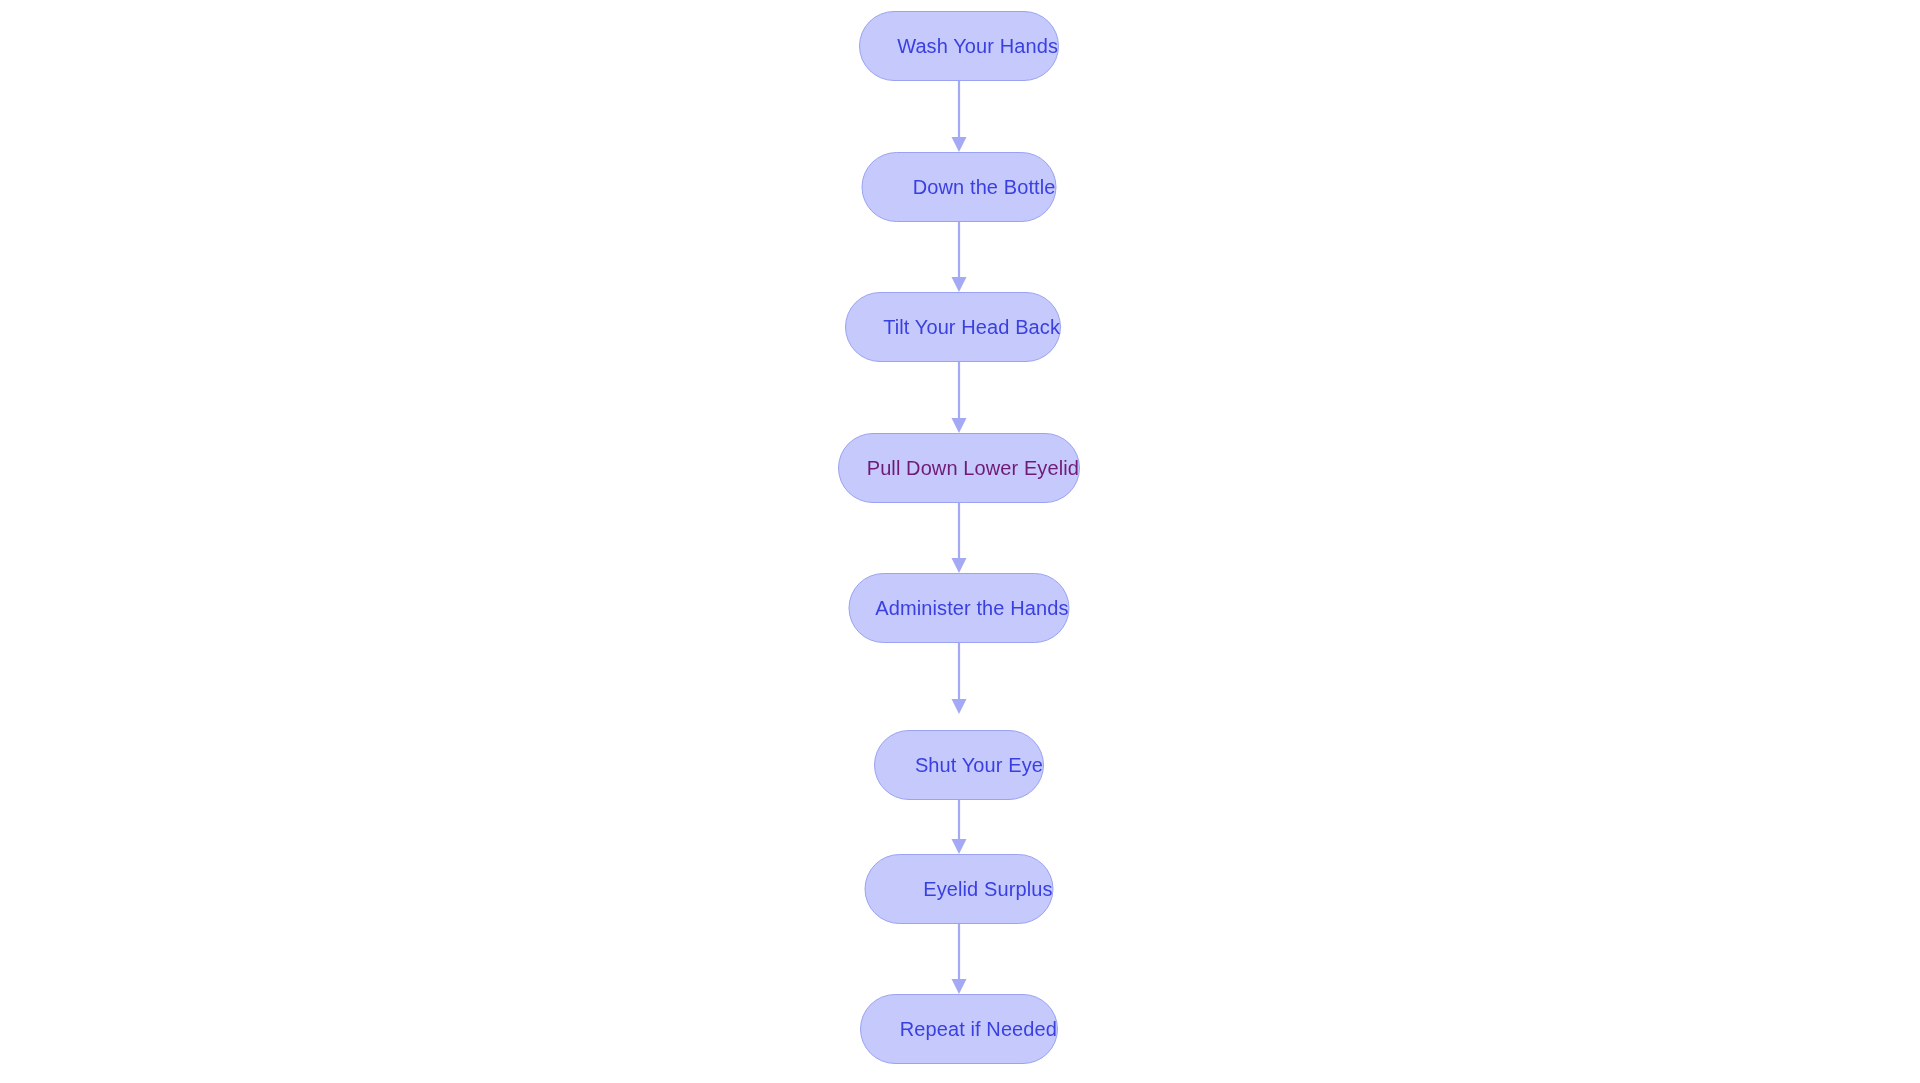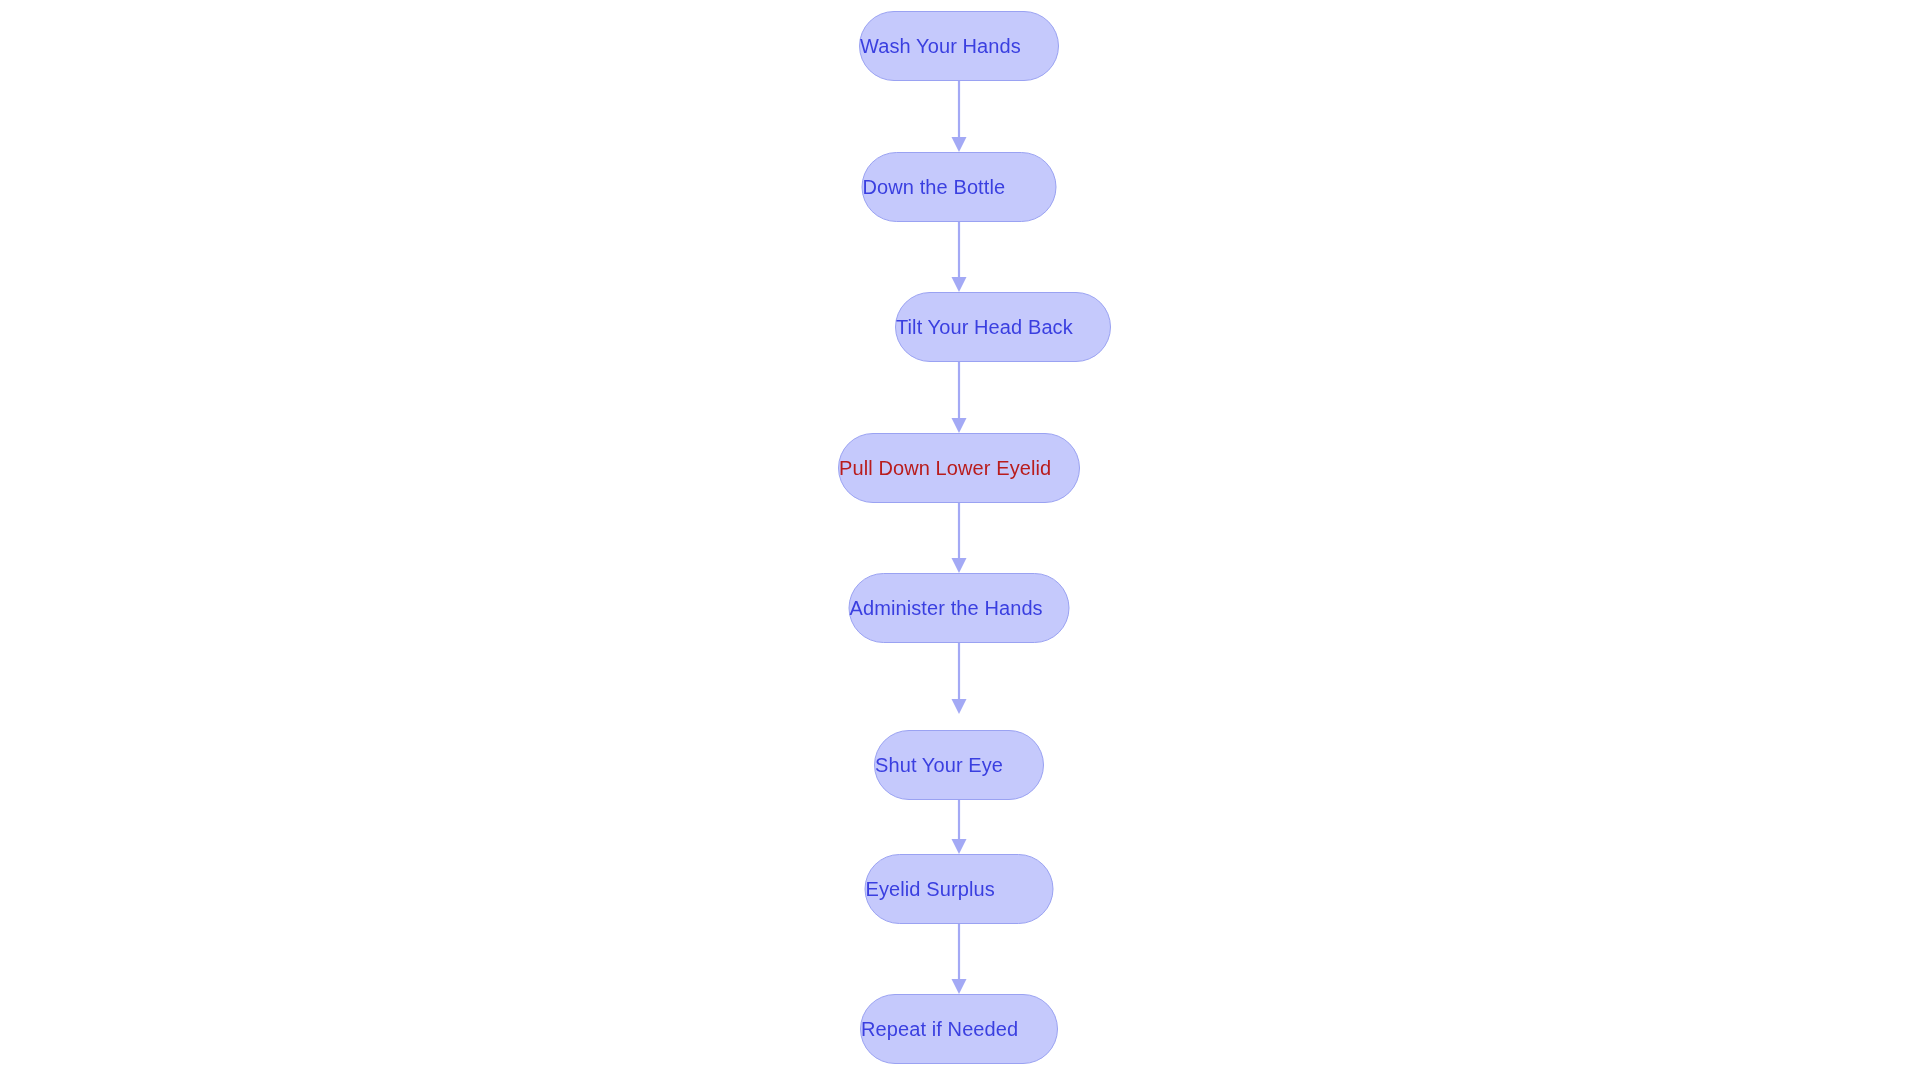--- a/index.html
+++ b/index.html
@@ -41,21 +41,21 @@
 
   .flow-node {
     position: absolute;
     box-sizing: border-box;
     height: 70px;
     border-radius: 35px;
     background: #c5c9fc;
     border: 1.4px solid #9aa2f2;
     display: flex;
     align-items: center;
-    justify-content: flex-start;
+    justify-content: flex-end;
     transform: translateX(-50%);
   }
 
   .flow-node-label {
     font-family: "Liberation Sans", sans-serif;
     font-size: 20px;
     line-height: 1;
     color: #3a3fe0;
     white-space: nowrap;
     letter-spacing: 0.1px;
@@ -98,25 +98,25 @@
       </g>
     </svg>
 
   <div class="node-layer" id="node-layer">
       <div class="flow-node" style="left: 959px; top: 11px; width: 200px; height: 70px; border-radius: 35px; background: rgb(197, 201, 252); border-color: rgb(154, 162, 242);">
         <span class="flow-node-label" style="color: rgb(58, 63, 224);">Wash Your Hands</span>
       </div>
       <div class="flow-node" style="left: 959px; top: 152px; width: 195px; height: 70px; border-radius: 35px; background: rgb(197, 201, 252); border-color: rgb(154, 162, 242);">
         <span class="flow-node-label" style="color: rgb(58, 63, 224);">Down the Bottle</span>
       </div>
-      <div class="flow-node" style="left: 1003px; top: 292px; width: 216px; height: 70px; border-radius: 35px; background: rgb(197, 201, 252); border-color: rgb(154, 162, 242);">
+      <div class="flow-node" style="left: 953px; top: 292px; width: 216px; height: 70px; border-radius: 35px; background: rgb(197, 201, 252); border-color: rgb(154, 162, 242);">
         <span class="flow-node-label" style="color: rgb(58, 63, 224);">Tilt Your Head Back</span>
       </div>
       <div class="flow-node" style="left: 959px; top: 433px; width: 242px; height: 70px; border-radius: 35px; background: rgb(197, 201, 252); border-color: rgb(154, 162, 242);">
-        <span class="flow-node-label" style="color: #b91c1c;">Pull Down Lower Eyelid</span>
+        <span class="flow-node-label" style="color: #701a75;">Pull Down Lower Eyelid</span>
       </div>
       <div class="flow-node" style="left: 959px; top: 573px; width: 221px; height: 70px; border-radius: 35px; background: rgb(197, 201, 252); border-color: rgb(154, 162, 242);">
         <span class="flow-node-label" style="color: rgb(58, 63, 224);">Administer the Hands</span>
       </div>
       <div class="flow-node" style="left: 959px; top: 714px; width: 170px; height: 70px; border-radius: 35px; background: rgb(197, 201, 252); border-color: rgb(154, 162, 242); margin-top: 16px;">
         <span class="flow-node-label" style="color: rgb(58, 63, 224);">Shut Your Eye</span>
       </div>
       <div class="flow-node" style="left: 959px; top: 854px; width: 189px; height: 70px; border-radius: 35px; background: rgb(197, 201, 252); border-color: rgb(154, 162, 242);">
         <span class="flow-node-label" style="color: rgb(58, 63, 224);">Eyelid Surplus</span>
       </div>

